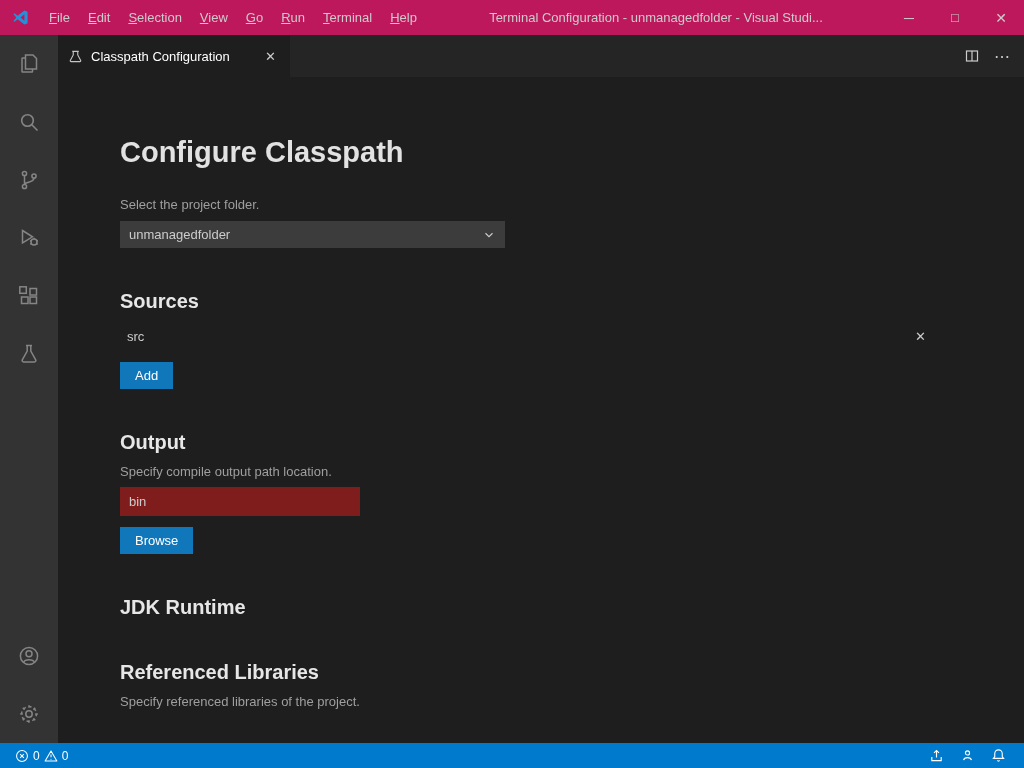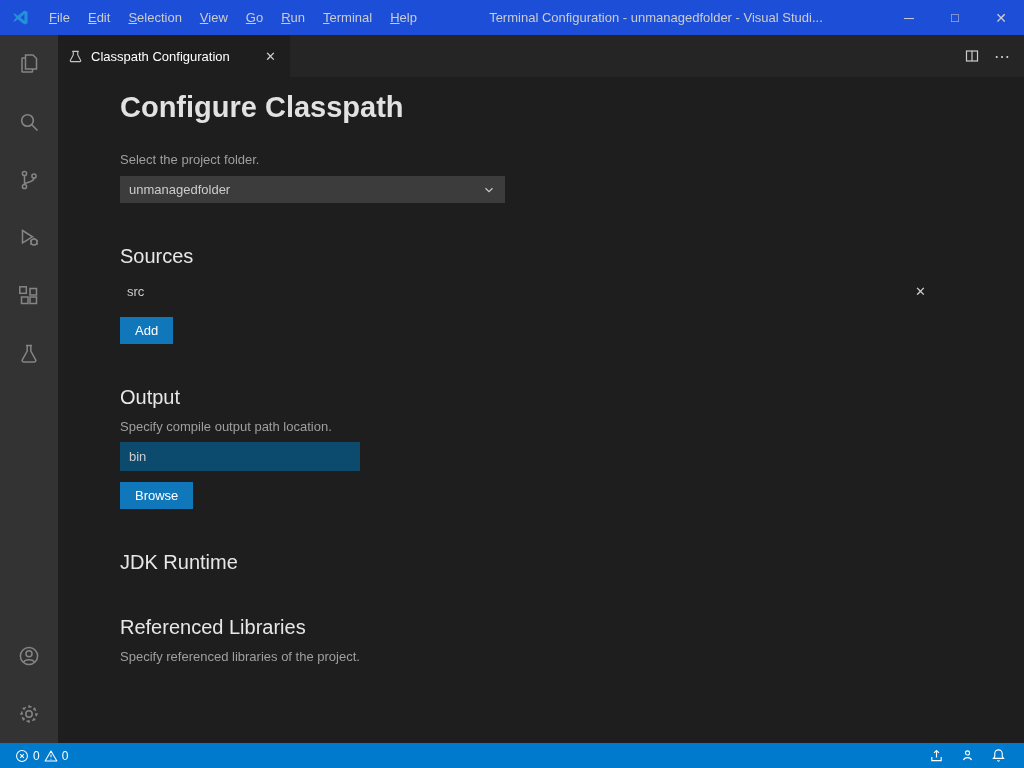--- a/index.html
+++ b/index.html
@@ -1,20 +1,20 @@
 <!DOCTYPE html>
 <html><head>
 <meta charset="utf-8">
 <style>
   * { margin:0; padding:0; box-sizing:border-box; }
   html,body { width:1024px; height:768px; overflow:hidden; background:#1e1e1e;
               font-family:"Liberation Sans", sans-serif; color:#cccccc; }
 
   
-  .titlebar { height:35px; background:#1d4ed8; display:flex; align-items:center;
+  .titlebar { height:35px; background:#be185d; display:flex; align-items:center;
               font-size:13px; color:#cccccc; }
   .logo-box { width:40px; height:35px; display:flex; align-items:center; justify-content:center; }
   .menus { display:flex; }
   .menu-item { display:inline-block; padding:0 9px; line-height:35px; cursor:default; }
   .menu-item::first-letter { text-decoration:underline; }
   .window-title { flex:1; text-align:center; white-space:nowrap; overflow:hidden;
                   text-overflow:ellipsis; color:#cccccc; }
   .window-controls { display:flex; }
   .win-btn { width:46px; height:35px; display:flex; align-items:center; justify-content:center;
              font-size:14px; color:#cccccc; cursor:pointer; }
@@ -22,53 +22,53 @@
 
   
   .main { display:flex; height:708px; }
 
   .activitybar { width:58px; background:#333333; display:flex; flex-direction:column; }
   .activity-item { width:58px; height:58px; display:flex; align-items:center; justify-content:center;
                    color:#858585; cursor:pointer; }
   .activity-item svg { width:24px; height:24px; }
   .activity-bottom { margin-top:auto; }
 
-  .editor { flex:1; display:flex; flex-direction:column; background:#1e1e1e; min-width:0; }
+  .editor { flex:1; display:flex; flex-direction:column; background:#1e1e1e; min-width:0;gap:45px; }
 
   .tabbar { height:42px; background:#252526; display:flex; align-items:stretch; }
   .tab { width:232px; background:#1e1e1e; display:flex; align-items:center; padding:0 10px;
          cursor:pointer; }
   .tab-icon { color:#c5c5c5; display:flex; align-items:center; }
   .tab-label { flex:1; margin-left:8px; font-size:13px; color:#ffffff; white-space:nowrap;
                overflow:hidden; }
   .tab-close { color:#cccccc; font-size:13px; padding:2px 4px; cursor:pointer; }
   .tab-actions { margin-left:auto; display:flex; align-items:center; gap:14px; padding-right:14px;
                  color:#cccccc; }
   .tab-action { cursor:pointer; display:flex; align-items:center; font-size:16px; }
 
   
   .content { flex:1; padding:14px 0 0 62px; overflow:hidden; }
   h1.page-title { font-size:29px; font-weight:600; color:#e2e2e2; }
   .form-label { margin-top:28px; font-size:13px; color:#9f9f9f; }
   .dropdown { margin-top:9px; width:385px; height:27px; background:#3c3c3c;
               display:flex; align-items:center; justify-content:space-between;
               padding:0 9px; font-size:13px; color:#cccccc; cursor:pointer; }
   .dropdown svg { width:14px; height:14px; }
-  h2.section { margin-top:42px; font-size:20px; font-weight:400; color:#e7e7e7; }
+  h2.section { margin-top:42px; font-size:20px; font-weight:700; color:#e7e7e7; }
   p.desc { margin-top:10px; font-size:13px; color:#9f9f9f; }
   .src-table { margin-top:9px; width:828px; }
   .src-thead { height:28px; background:#272727; display:flex; align-items:center;
                padding-left:6px; font-size:13px; font-weight:700; color:#ffffff; }
   .src-row { height:29px; display:flex; align-items:center; padding:0 22px 0 7px;
              font-size:13px; color:#cccccc; justify-content:space-between; }
   .row-remove { cursor:pointer; color:#cccccc; font-size:13px; }
   .btn { margin-top:11px; display:inline-block; background:#1177bb; color:#ffffff;
          border:none; font-size:13px; font-family:"Liberation Sans", sans-serif;
          padding:6px 15px; cursor:pointer; }
-  .text-input { margin-top:8px; display:block; width:240px; height:29px; background:#0c4a6e;
+  .text-input { margin-top:8px; display:block; width:240px; height:29px; background:#7f1d1d;
                 border:none; color:#cccccc; font-size:13px; padding:0 9px;
                 font-family:"Liberation Sans", sans-serif; }
   .jdk-text { margin-top:10px; font-size:13px; color:#9f9f9f; }
   .link { color:#3794ff; cursor:pointer; text-decoration:none; }
 
   
   .statusbar { height:25px; background:#007acc; display:flex; align-items:center;
                justify-content:space-between; padding:0 10px; color:#ffffff; font-size:12px; }
   .status-left, .status-right { display:flex; align-items:center; }
   .status-item { display:flex; align-items:center; gap:4px; padding:0 5px; cursor:pointer; }

